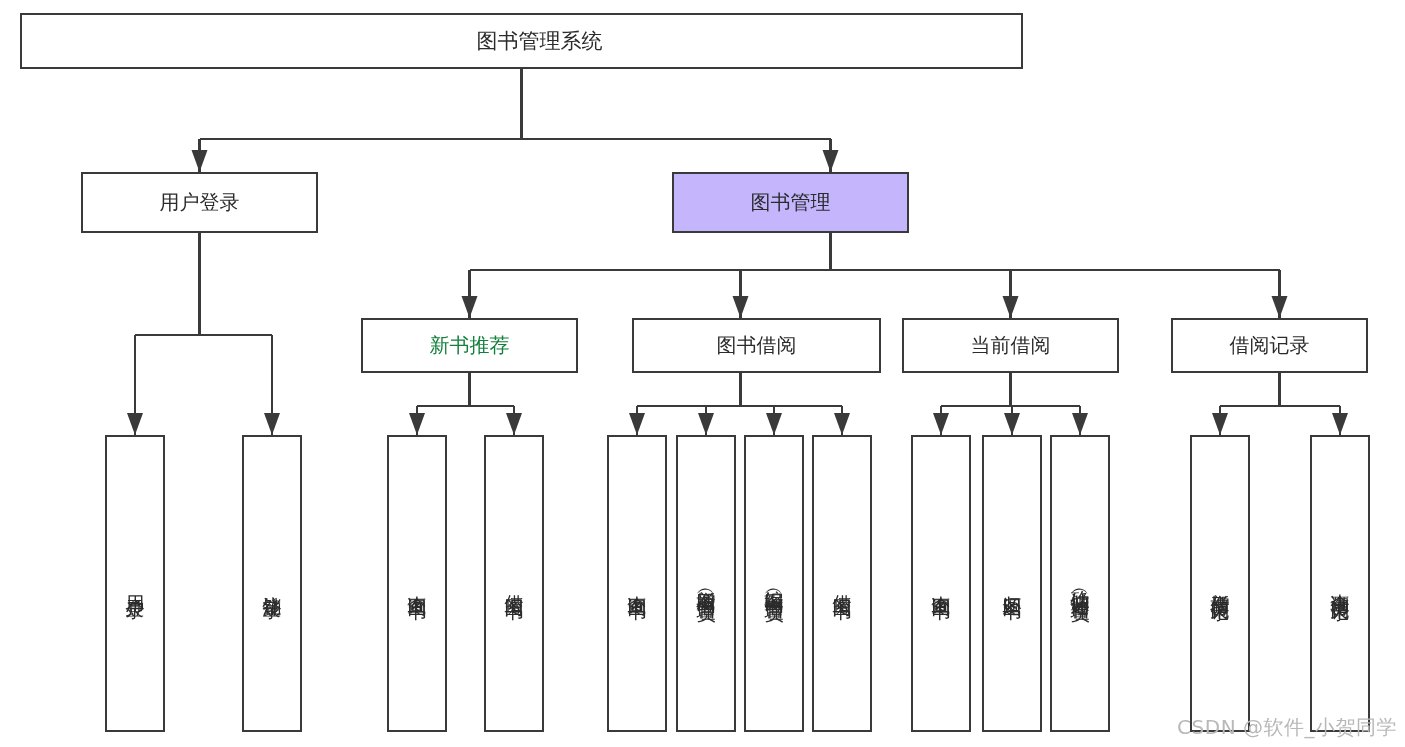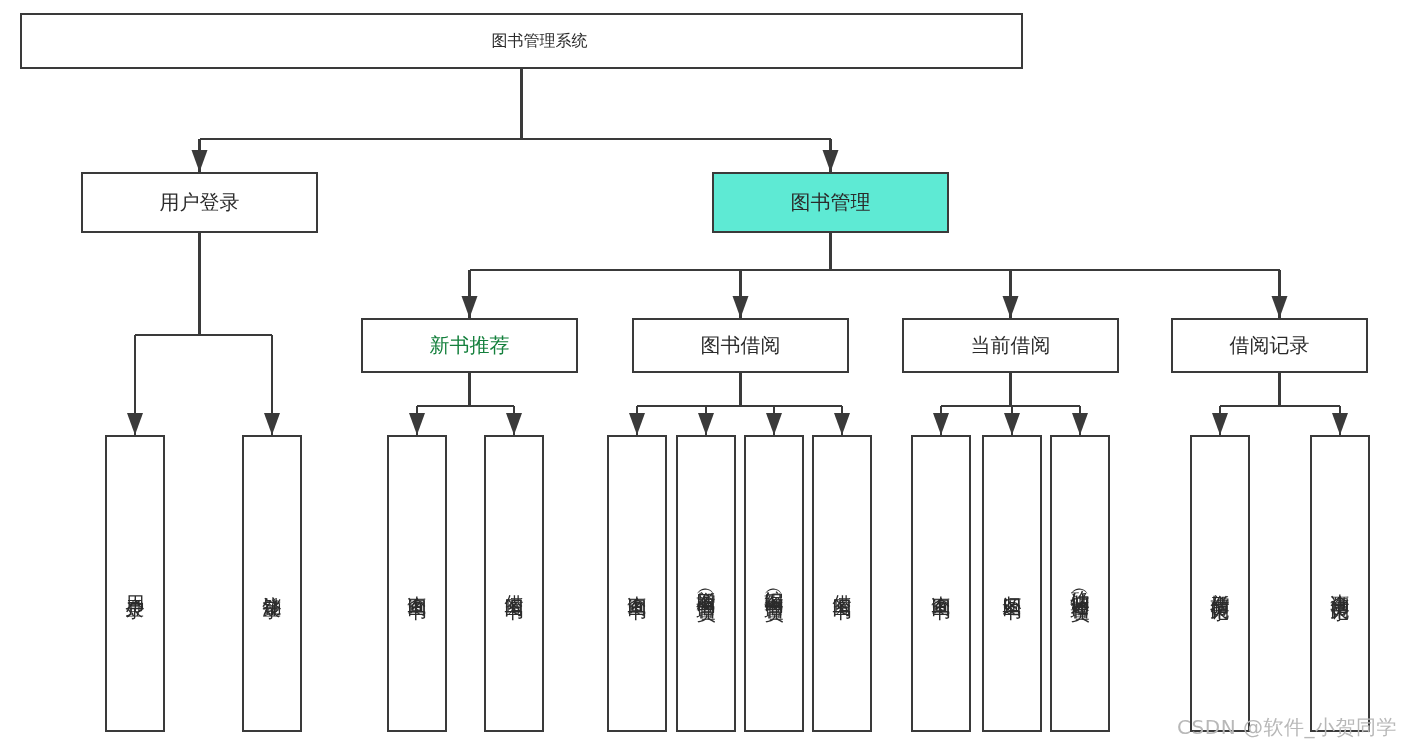--- a/index.html
+++ b/index.html
@@ -23,21 +23,21 @@
     position: absolute;
     box-sizing: border-box;
     border: 2px solid #3a3a3a;
     background: #ffffff;
     display: flex;
     align-items: center;
     justify-content: center;
     color: #2b2b2b;
   }
   .node-box.level1 {
-    font-size: 16px;
+    font-size: 21px;
     padding-left: 36px;
   }
   .node-box.level2 {
     font-size: 20px;
   }
   .node-box.level3 {
     font-size: 20px;
   }
   .node-box.leaf {
     writing-mode: vertical-rl;
@@ -131,27 +131,27 @@
       <line x1="1340" y1="406" x2="1340" y2="435" stroke="#3a3a3a" stroke-width="2.5" shape-rendering="crispEdges"></line>
       <polygon points="1332,413 1348,413 1340,435" fill="#3a3a3a"></polygon>
     </svg>
   <div id="node-layer">
       <div class="node-box level1" style="left: 20px; top: 13px; width: 1003px; height: 56px; border-color: rgb(58, 58, 58); background: rgb(255, 255, 255); color: rgb(43, 43, 43);">
         <span class="node-label">图书管理系统</span>
       </div>
       <div class="node-box level2" style="left: 81px; top: 172px; width: 237px; height: 61px; border-color: rgb(58, 58, 58); background: rgb(255, 255, 255); color: rgb(43, 43, 43);">
         <span class="node-label">用户登录</span>
       </div>
-      <div class="node-box level2" style="left: 712px; top: 172px; width: 237px; height: 61px; border-color: rgb(58, 58, 58); background: #5eead4; color: rgb(43, 43, 43);">
+      <div class="node-box level2" style="left: 672px; top: 172px; width: 237px; height: 61px; border-color: rgb(58, 58, 58); background: #c4b5fd; color: rgb(43, 43, 43);">
         <span class="node-label">图书管理</span>
       </div>
       <div class="node-box level3" style="left: 361px; top: 318px; width: 217px; height: 55px; border-color: rgb(58, 58, 58); background: rgb(255, 255, 255); color: #15803d;">
         <span class="node-label">新书推荐</span>
       </div>
-      <div class="node-box level3" style="left: 632px; top: 318px; width: 217px; height: 55px; border-color: rgb(58, 58, 58); background: rgb(255, 255, 255); color: rgb(43, 43, 43);">
+      <div class="node-box level3" style="left: 632px; top: 318px; width: 249px; height: 55px; border-color: rgb(58, 58, 58); background: rgb(255, 255, 255); color: rgb(43, 43, 43);">
         <span class="node-label">图书借阅</span>
       </div>
       <div class="node-box level3" style="left: 902px; top: 318px; width: 217px; height: 55px; border-color: rgb(58, 58, 58); background: rgb(255, 255, 255); color: rgb(43, 43, 43);">
         <span class="node-label">当前借阅</span>
       </div>
       <div class="node-box level3" style="left: 1171px; top: 318px; width: 197px; height: 55px; border-color: rgb(58, 58, 58); background: rgb(255, 255, 255); color: rgb(43, 43, 43);">
         <span class="node-label">借阅记录</span>
       </div>
       <div class="node-box leaf" style="left: 105px; top: 435px; width: 60px; height: 297px; border-color: rgb(58, 58, 58); background: rgb(255, 255, 255); color: rgb(43, 43, 43);">
         <span class="node-label">用户登录</span>

